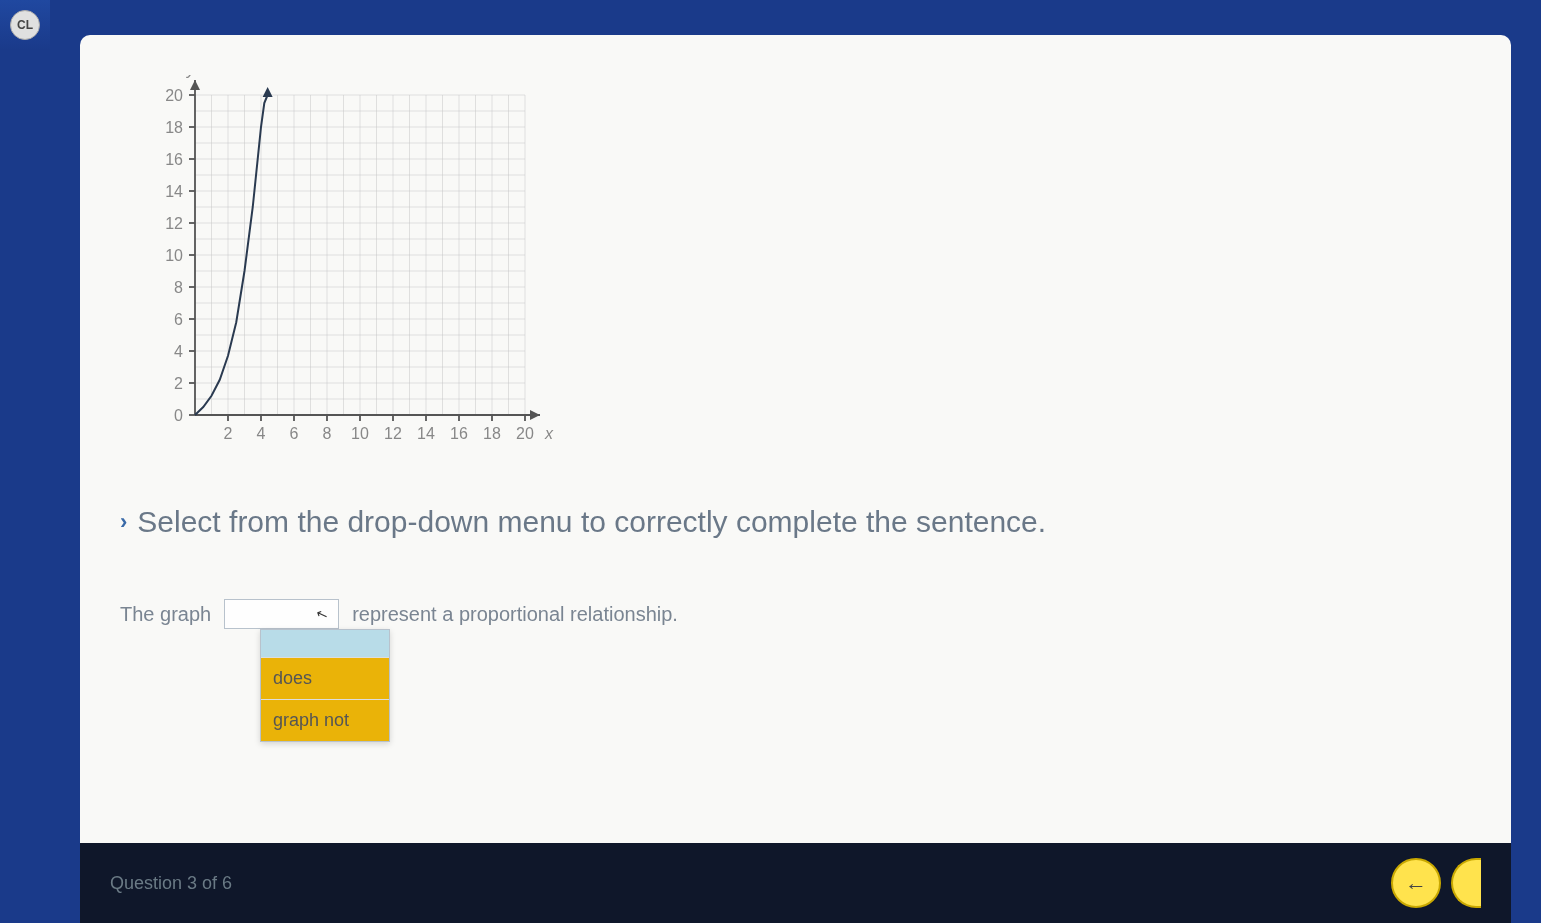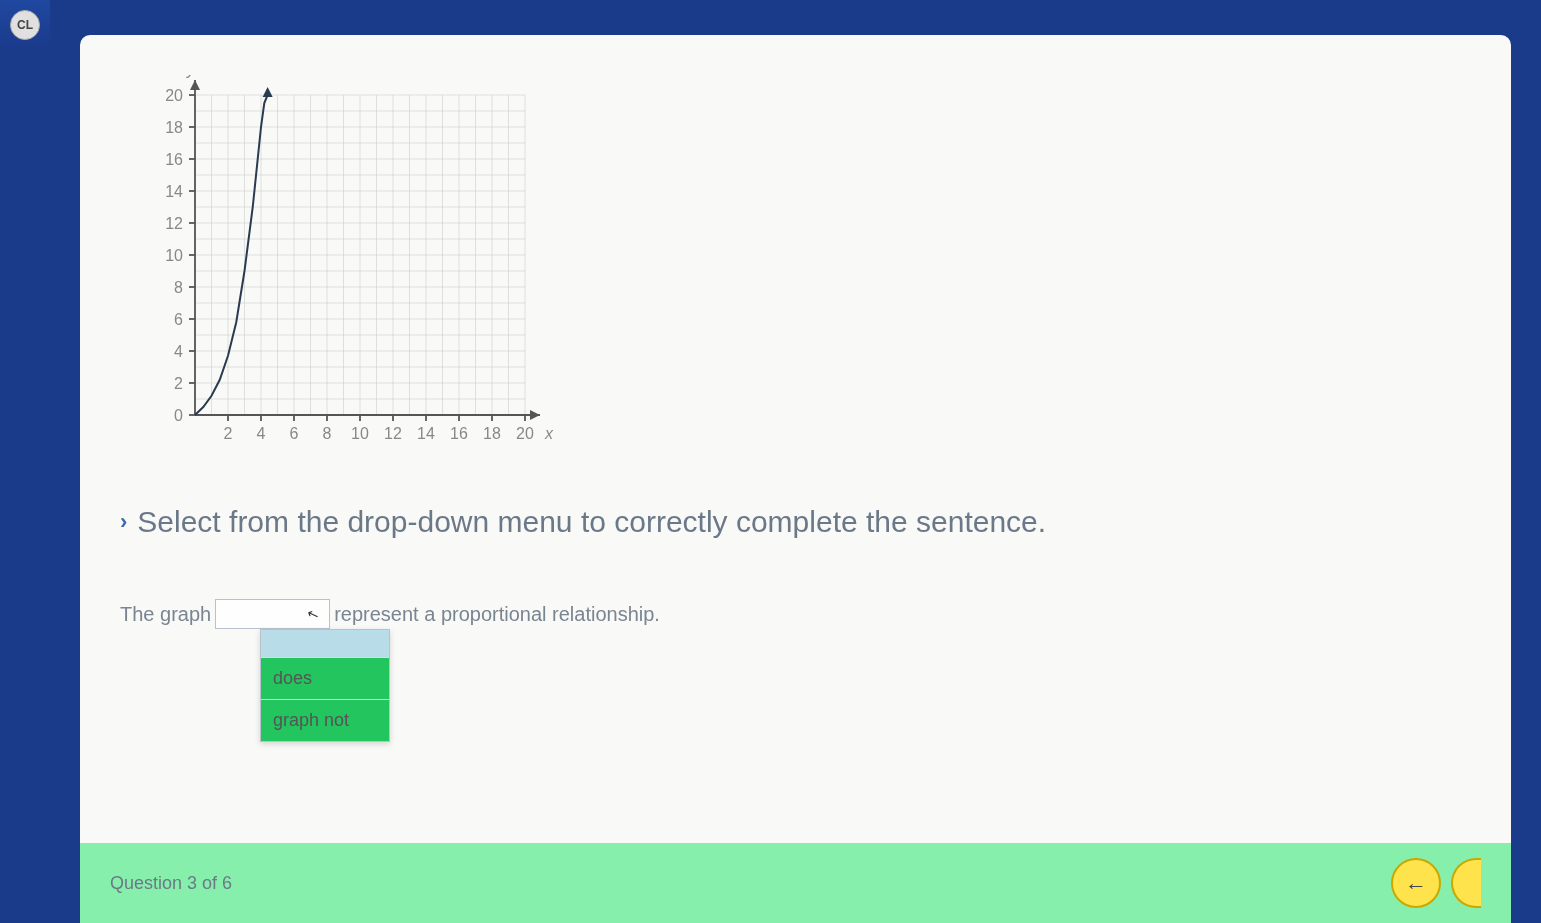--- a/index.html
+++ b/index.html
@@ -82,21 +82,21 @@
       color: #3a6aa8;
       font-size: 22px;
       font-weight: bold;
     }
     .sentence-row {
       margin-top: 60px;
       font-size: 20px;
       color: #7a8592;
       display: flex;
       align-items: center;
-      gap: 4px;
+      gap: 13px;
       position: relative;
     }
     .dropdown {
       display: inline-block;
       width: 115px;
       height: 30px;
       border: 1px solid #b8c2cc;
       background: #fefefe;
       position: relative;
       cursor: pointer;
@@ -108,21 +108,21 @@
       font-size: 14px;
       color: #333;
       transform: rotate(-20deg);
     }
     .dropdown-menu {
       position: absolute;
       top: 30px;
       left: 140px;
       width: 130px;
       border: 1px solid #b8c2cc;
-      background: #22c55e;
+      background: #eab308;
       box-shadow: 0 2px 6px rgba(0,0,0,0.15);
       z-index: 100;
     }
     .dropdown-option {
       padding: 10px 12px;
       font-size: 18px;
       color: #555;
       border-bottom: 1px solid #ddd;
       cursor: pointer;
     }
@@ -131,21 +131,21 @@
       height: 28px;
       padding: 4px 12px;
     }
     .dropdown-option:last-child { border-bottom: none; }
     .footer-bar {
       position: absolute;
       bottom: 0;
       left: 0;
       right: 0;
       height: 80px;
-      background: #86efac;
+      background: #0f172a;
       display: flex;
       align-items: center;
       padding: 0 30px;
       justify-content: space-between;
     }
     .footer-left {
       font-size: 18px;
       color: #6a7a85;
     }
     .footer-right {

